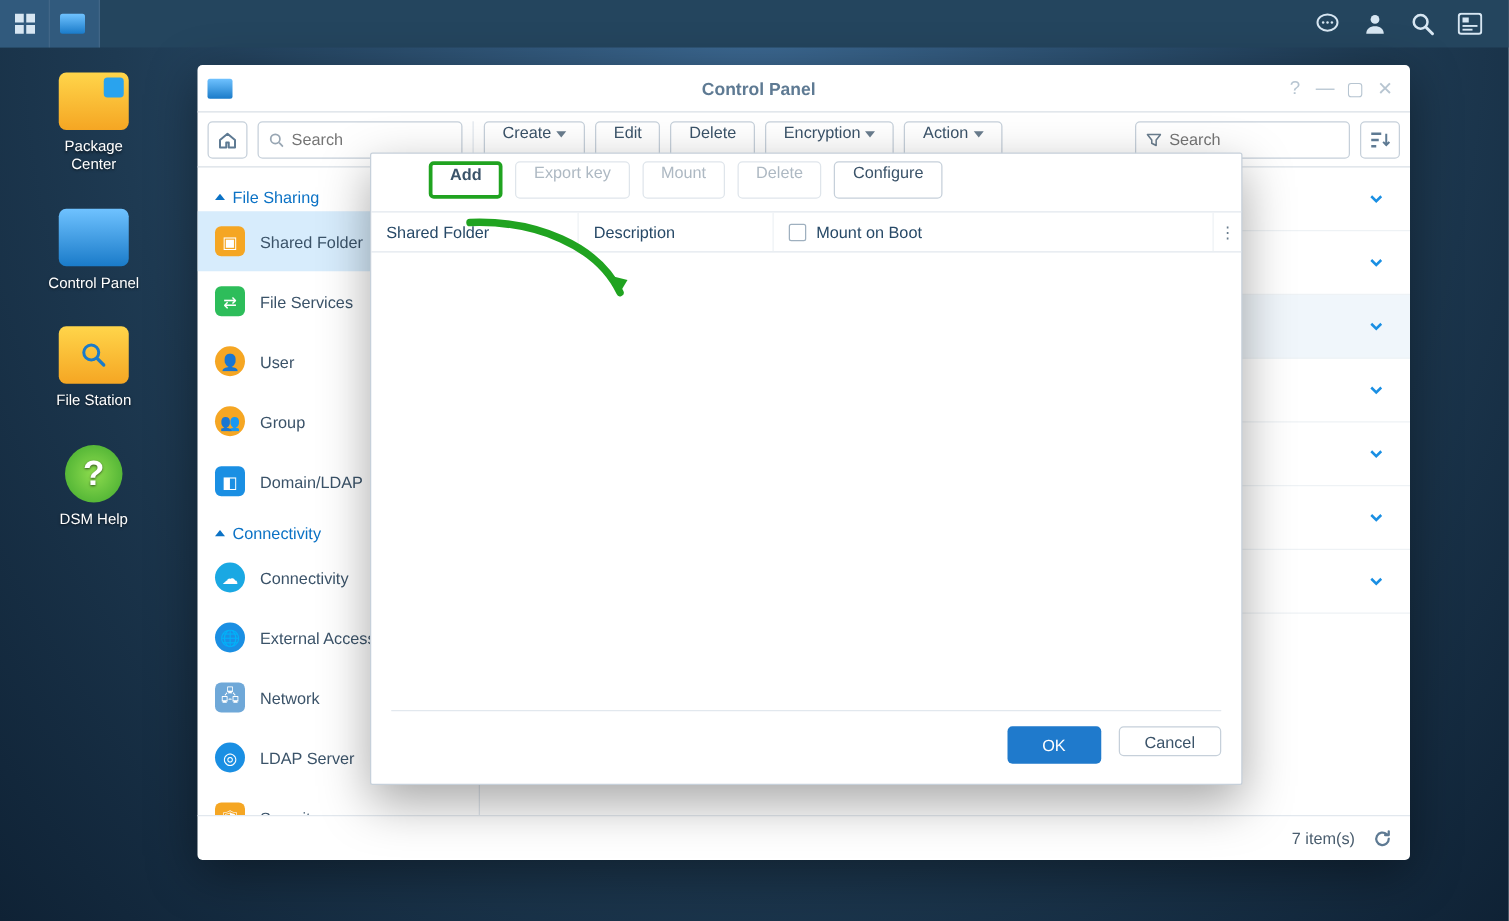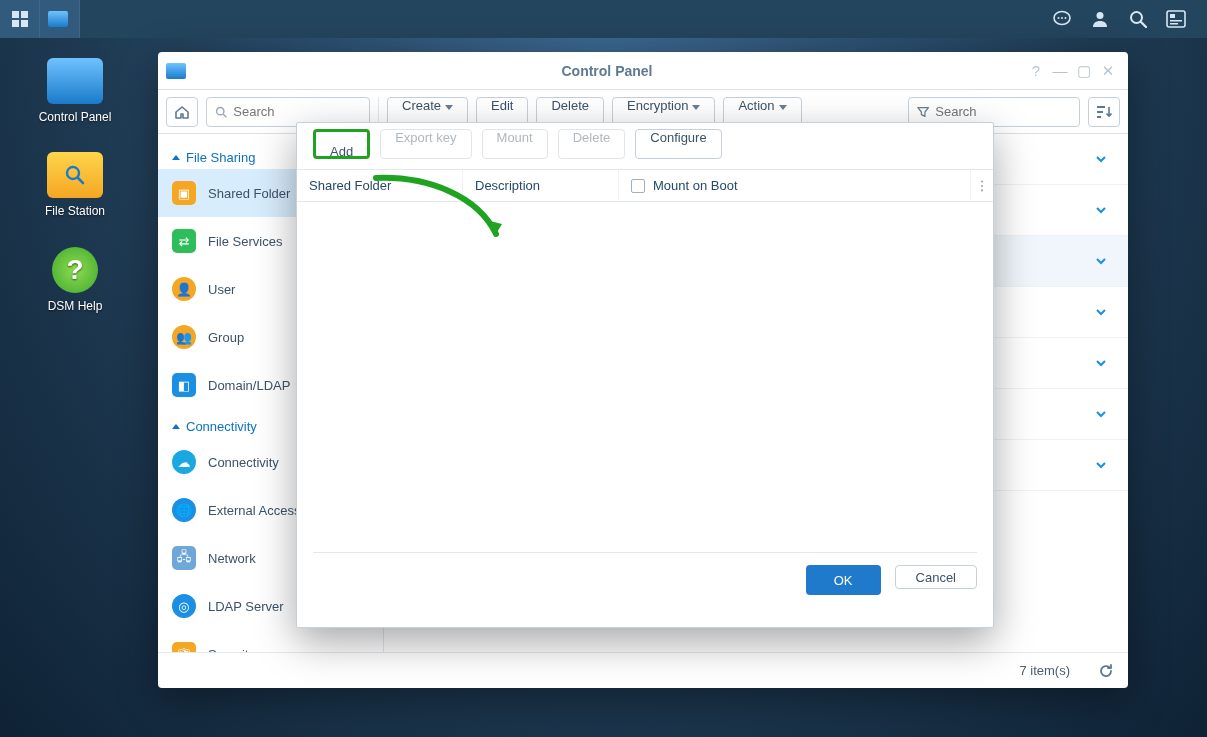--- a/index.html
+++ b/index.html
@@ -62,44 +62,44 @@
 .ic-qc{background:#1aa8e3;border-radius:50%;} .ic-ext{background:#1a8fe3;border-radius:50%;}
 .ic-net{background:#6fa8d8;} .ic-dhcp{background:#1a8fe3;border-radius:50%;} .ic-sec{background:#f5a623;}
 
 .main { flex:1; position:relative; }
 .row-item { height:51px; border-bottom:1px solid #eef2f5; display:flex; justify-content:flex-end; align-items:center; padding-right:20px;}
 .chev { color:#1a8fe3; }
 .row-item.open .chev { transform:rotate(0);} 
 .row-item.open { background:#f0f6fb; }
 
 
-.cp-footer { height:36px; border-top:1px solid #e2e8ee; display:flex; align-items:center; justify-content:flex-end; padding:0 14px; gap:28px; color:#4a5d6e; font-size:13px;}
+.cp-footer { height:36px; border-top:1px solid #e2e8ee; display:flex; align-items:center; justify-content:flex-end; padding:0 14px; gap:14px; color:#4a5d6e; font-size:13px;}
 .refresh-ico { color:#5e7a93; cursor:pointer; }
 
 
 .km-modal {
   position:absolute; left:296px; top:122px; width:698px; height:506px;
   background:#fff; border:1px solid #c6d0da; border-radius:2px;
   box-shadow:0 14px 40px rgba(0,0,0,.35);
   display:flex; flex-direction:column;
 }
 .km-title { text-align:center; font-weight:bold; color:#274967; padding:10px 0 8px; font-size:14px;}
 .km-toolbar { padding:6px 16px 10px; display:flex; gap:10px; }
 .km-toolbar .btn { height:30px; }
 .km-toolbar .btn.disabled { color:#aeb9c3; border-color:#dfe5eb; cursor:default;}
-.highlight-add { border:3px solid #20a320 !important; padding:12px 14px; font-weight:normal;}
+.highlight-add { border:3px solid #20a320 !important; padding:0 14px; font-weight:bold;margin-left:30px;}
 .km-table-head { display:flex; border-top:1px solid #e2e8ee; border-bottom:1px solid #e2e8ee; color:#274967; font-size:13px;}
 .km-th { padding:8px 12px; border-right:1px solid #eef2f5; }
 .km-th:last-child{border-right:none;}
 .th1{width:166px;} .th2{width:156px;} .th3{width:166px;} .th4{flex:1; display:flex;align-items:center;gap:8px;}
 .km-cb { width:14px;height:14px;border:1px solid #9fb0bf; border-radius:2px; display:inline-block;}
 .km-more { width:22px; display:flex;align-items:center;justify-content:center;color:#6a7d8e;}
 .km-body { flex:1; }
 .km-sep { height:1px; background:#e2e8ee; margin:0 16px 12px;}
-.km-footer { padding:0 16px 32px; display:flex; justify-content:flex-end; gap:14px;}
+.km-footer { padding:0 16px 16px; display:flex; justify-content:flex-end; gap:14px;}
 .btn-primary { background:#1f7acc; color:#fff; border:none; height:30px; padding:0 28px; border-radius:4px; cursor:pointer; font-size:13px;}
 .btn-default { background:#fff; border:1px solid #c6d0da; color:#3b5369; height:24px; padding:0 20px; border-radius:4px; cursor:pointer; font-size:13px;}
 
 
 .arrow-annot { position:absolute; left:368px; top:166px; pointer-events:none; }
 
 svg { display:block; }
 </style>
 </head>
 <body>
@@ -145,20 +145,25 @@
           <rect x="4" y="4" width="5" height="4" fill="#d7e6f2"></rect>
           <rect x="4" y="10" width="12" height="1.5" fill="#d7e6f2"></rect>
           <rect x="4" y="13" width="8" height="1.5" fill="#d7e6f2"></rect>
         </svg>
       </div>
   </div>
 </div>
 
 <div class="desktop">
   <div class="desktop-item">
+    <div class="di-ico di-pkg"></div>
+    <div class="di-label" style="white-space:pre-line">Package
+Center</div>
+  </div>
+  <div class="desktop-item">
     <div class="di-ico di-cp"></div>
     <div class="di-label">Control Panel</div>
   </div>
   <div class="desktop-item">
     <div class="di-ico di-fs">
         <svg width="22" height="22" viewBox="0 0 22 22">
           <circle cx="9" cy="9" r="6" fill="none" stroke="#1a7bc9" stroke-width="2.4"></circle>
           <line x1="14" y1="14" x2="19" y2="19" stroke="#1a7bc9" stroke-width="2.6" stroke-linecap="round"></line>
         </svg>
       </div>

